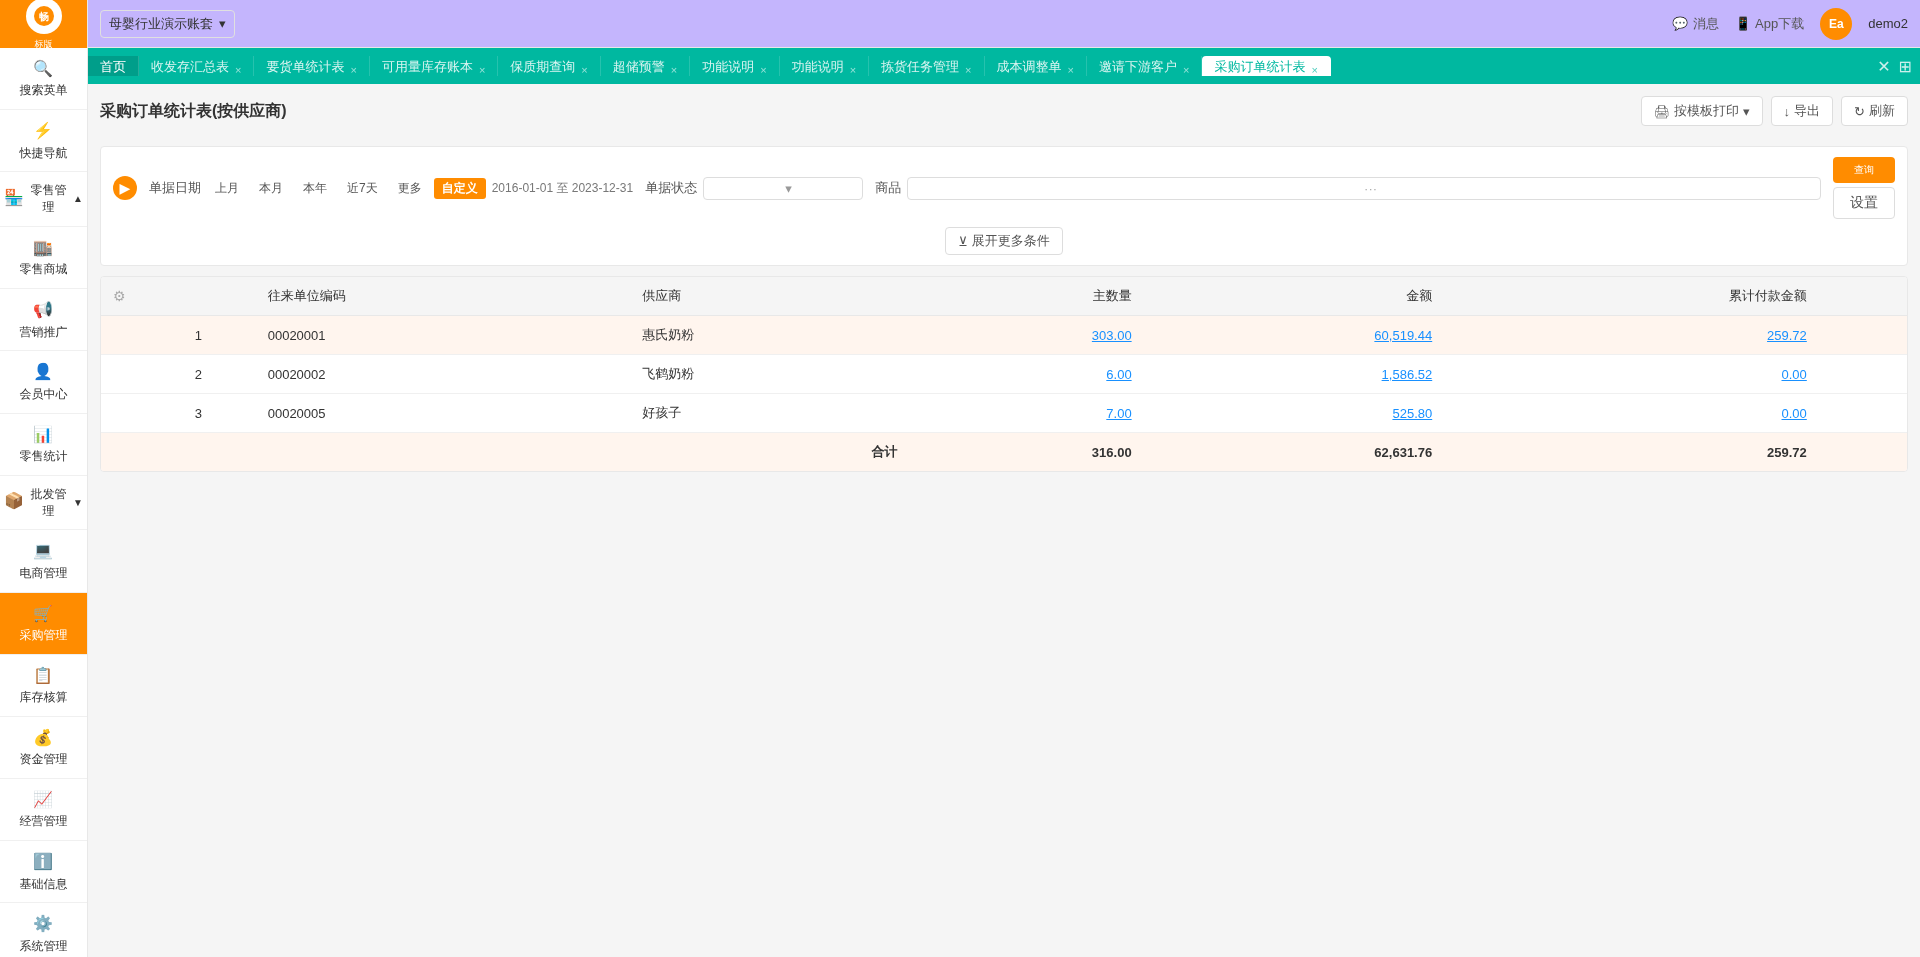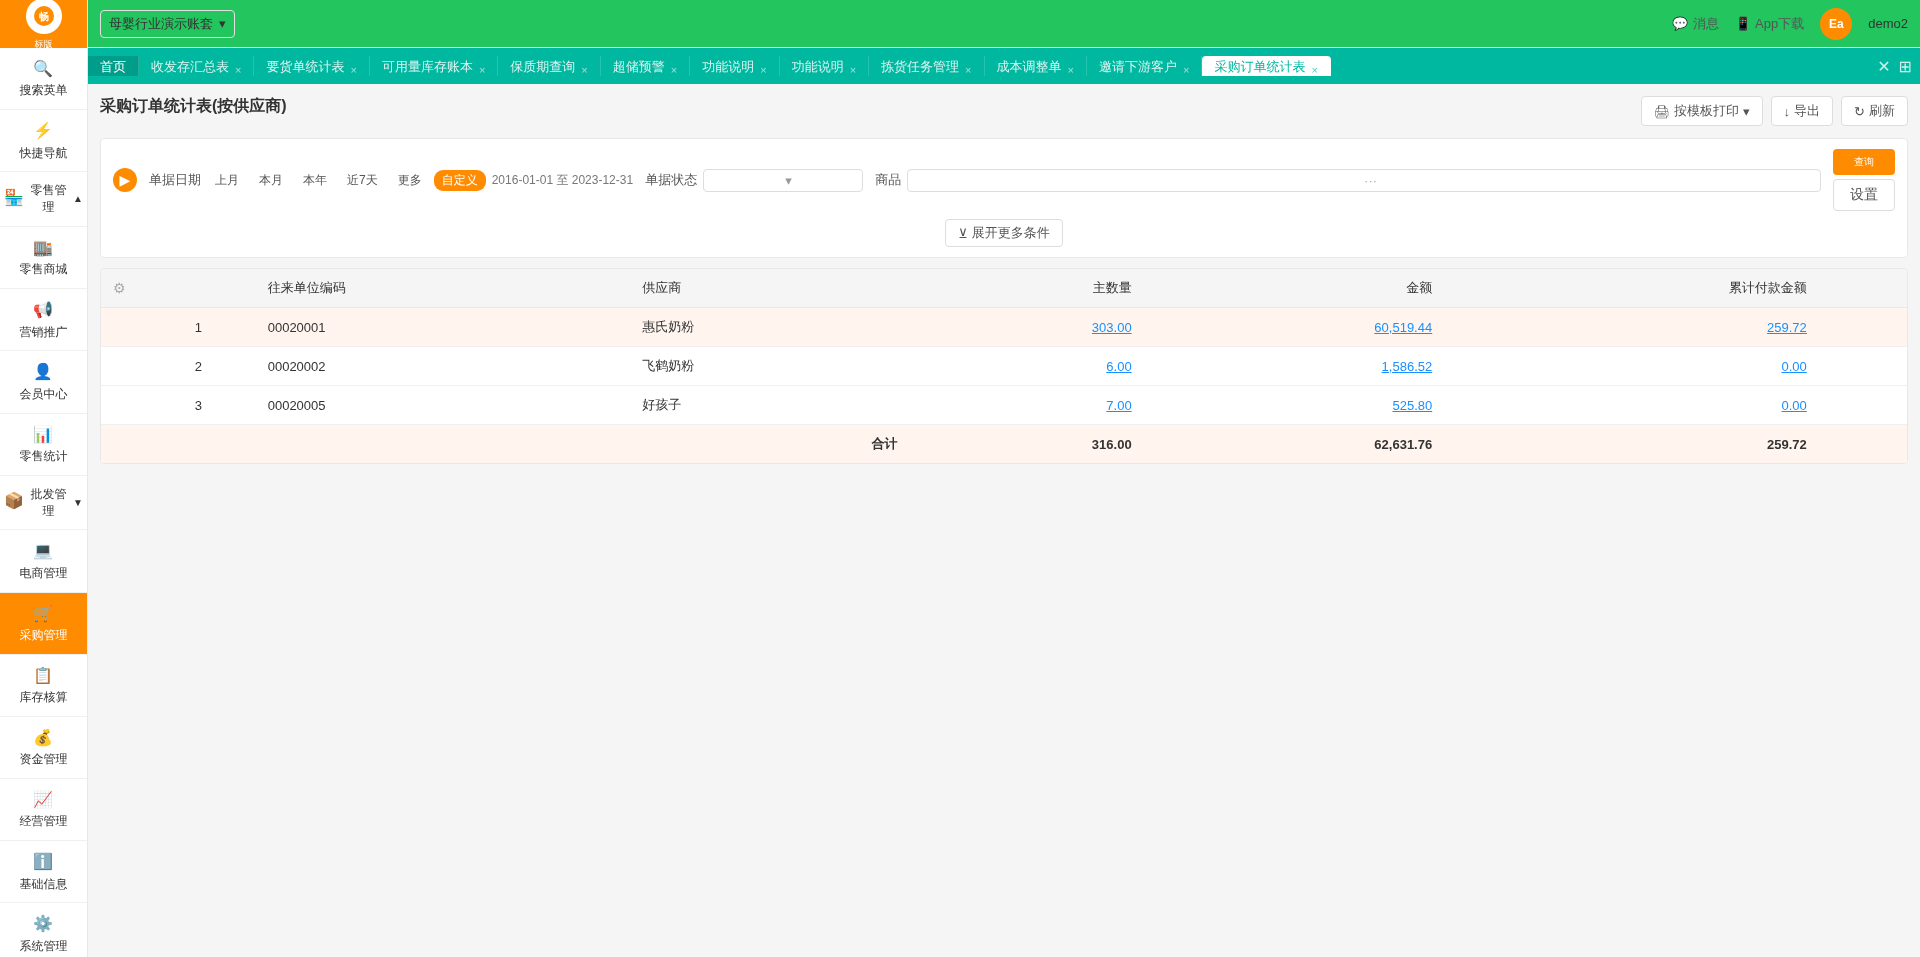--- a/index.html
+++ b/index.html
@@ -57,21 +57,21 @@
     
     .main-area {
       flex: 1;
       display: flex;
       flex-direction: column;
       overflow: hidden;
     }
 
     
     .topbar {
-      background: #22c55e;
+      background: #c4b5fd;
       height: 48px;
       display: flex;
       align-items: center;
       padding: 0 12px;
       border-bottom: 1px solid #e8e8e8;
       gap: 12px;
       flex-shrink: 0;
     }
     .topbar-selector {
       display: flex;
@@ -159,22 +159,23 @@
     
     .content-area {
       flex: 1;
       background: #f5f5f5;
       overflow-y: auto;
       padding: 12px;
     }
 
     .page-header {
       display: flex;
+      align-items: center;
       justify-content: space-between;
-      margin-bottom: 12px;
+      margin-bottom: 20px;
     }
     .page-title {
       font-size: 16px;
       font-weight: 600;
       color: #333;
     }
     .page-actions {
       display: flex;
       align-items: center;
       gap: 8px;
@@ -262,21 +263,22 @@
     .date-shortcut {
       padding: 2px 8px;
       border-radius: 3px;
       cursor: pointer;
       font-size: 12px;
       color: #555;
     }
     .date-shortcut.custom {
       background: #ff8c00;
       color: #fff;
-      border-radius: 9px;
+      border-radius: 3px;
+      font-weight: bold;
     }
     .date-range {
       font-size: 12px;
       color: #777;
     }
     .filter-select {
       display: flex;
       align-items: center;
       border: 1px solid #ddd;
       border-radius: 4px;

